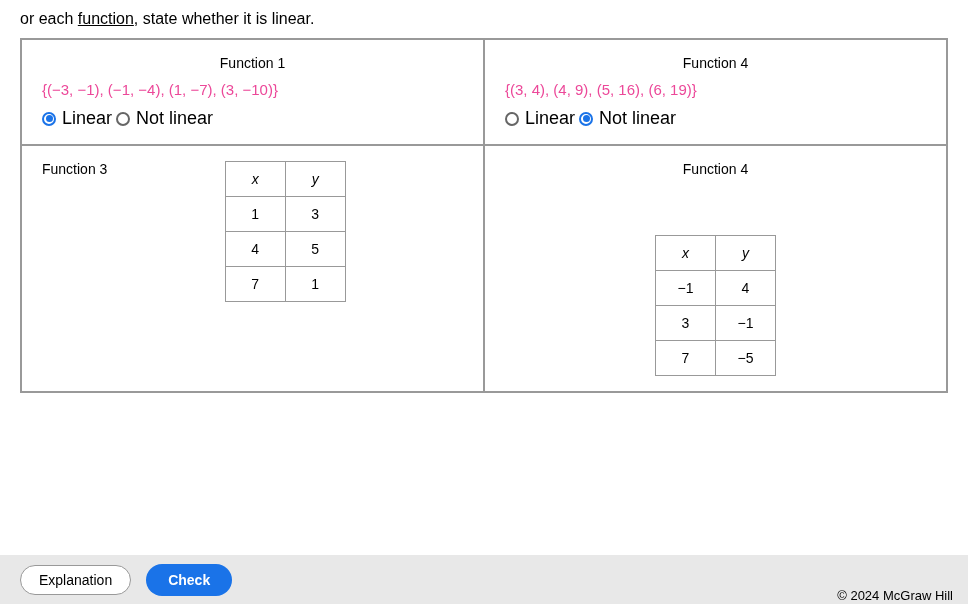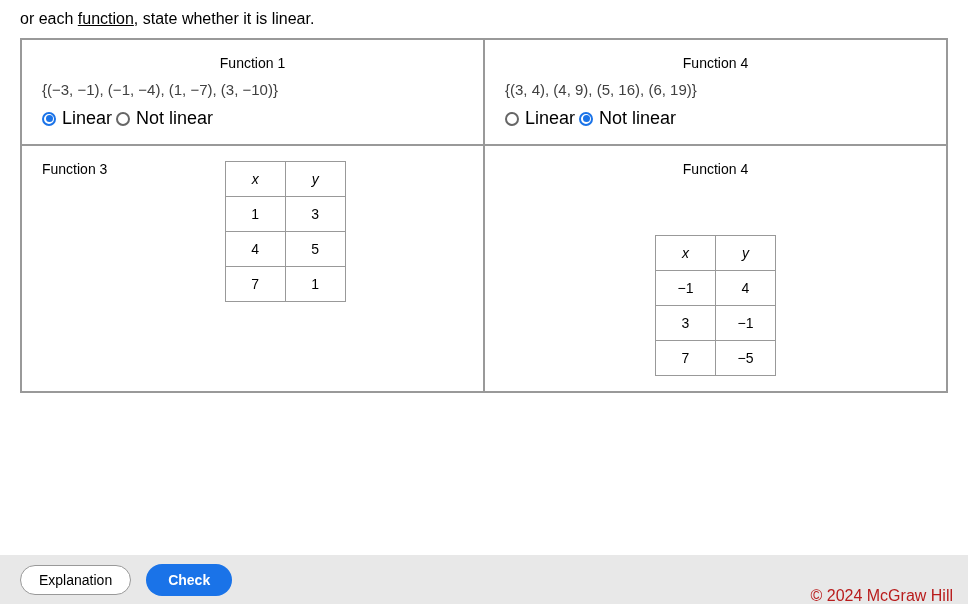--- a/index.html
+++ b/index.html
@@ -44,21 +44,21 @@
     .cell-title {
       font-size: 14px;
       font-weight: normal;
       text-align: center;
       margin-bottom: 10px;
       color: #000;
     }
 
     .function-set {
       font-size: 15px;
-      color: #404040;
+      color: #ec4899;
       margin-bottom: 10px;
     }
 
     .radio-group {
       display: flex;
       gap: 4px;
       font-size: 18px;
     }
 
     .radio-item {
@@ -153,22 +153,22 @@
       font-size: 14px;
       cursor: pointer;
       color: white;
       font-weight: bold;
       text-align: center;
     }
 
     .copyright {
       position: absolute;
       right: 15px;
-      font-size: 16px;
-      color: #b91c1c;
+      font-size: 13px;
+      color: #000000;
       margin-top: 32px;
     }
   </style>
 </head>
 <body>
 
 <div class="main-content">
   <p class="header-text">
     or each <u>function</u>, state whether it is linear.
   </p>

